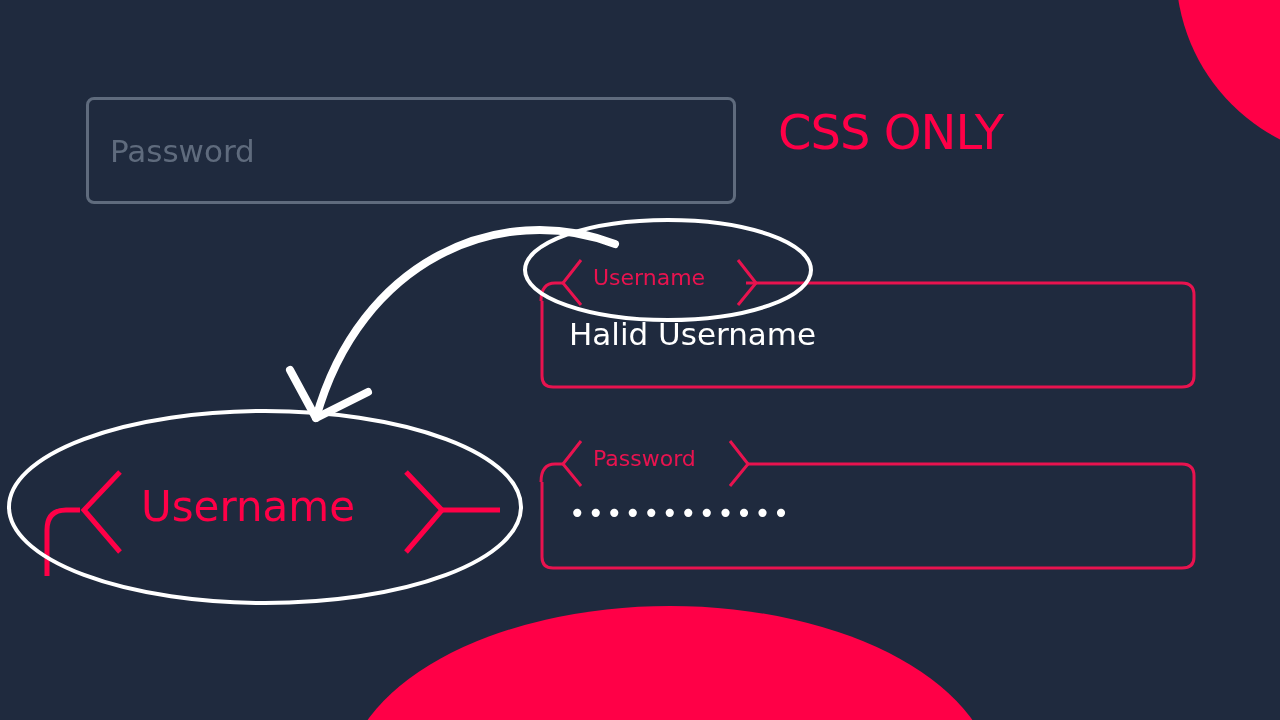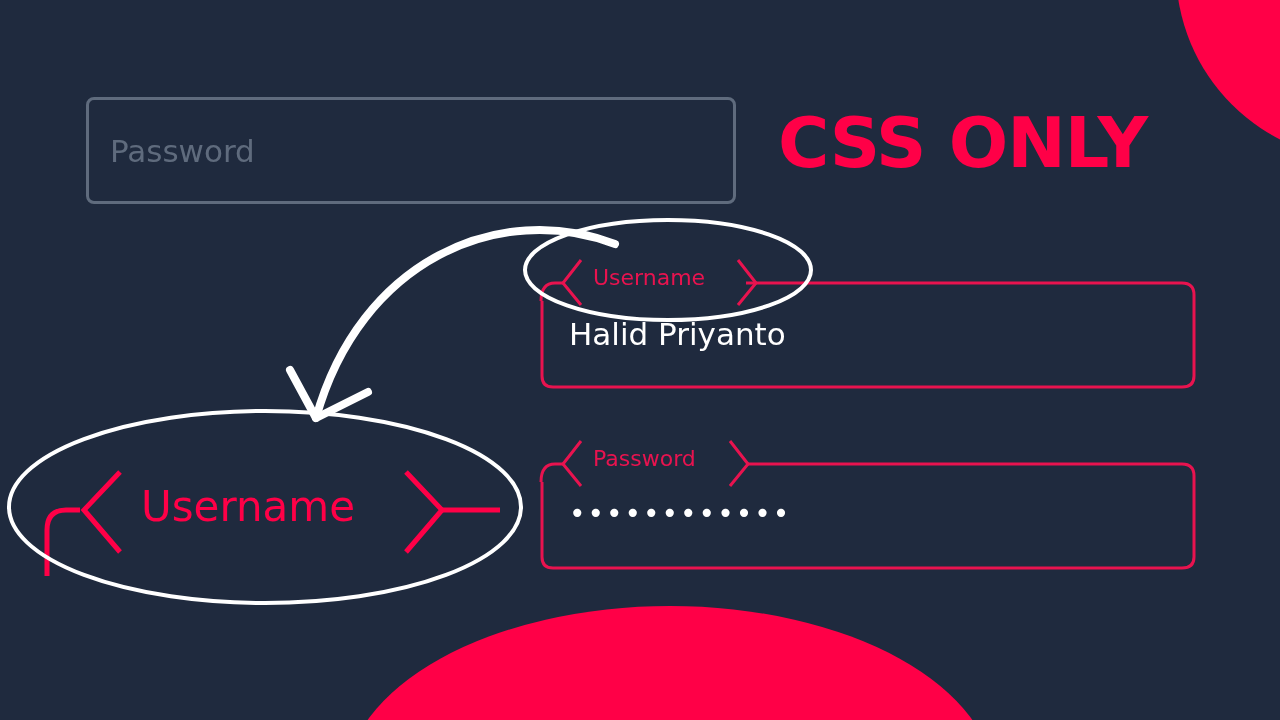--- a/index.html
+++ b/index.html
@@ -22,21 +22,21 @@
       background: transparent;
     }
     .plain-input input {
       width: 100%; height: 100%; background: transparent; border: none; outline: none;
       padding: 0 0 0 21px; box-sizing: border-box;
       font-family: "DejaVu Sans", sans-serif; font-size: 31px; color: #5f6b7d;
     }
     .plain-input input::placeholder { color: #5f6b7d; opacity: 1; }
     .headline {
       position: absolute; left: 778px; top: 108px;
-      font-family: "DejaVu Sans", sans-serif; font-weight: bold; font-size: 70px;
+      font-family: "DejaVu Sans", sans-serif; font-weight: normal; font-size: 48px;
       letter-spacing: -1px; color: #ff0047; line-height: 1; white-space: nowrap;
     }
     .field {
       position: absolute; left: 541px; width: 655px; height: 108px;
     }
     .field svg.frame { position: absolute; left: 0; top: 0; overflow: visible; }
     .field .legend {
       position: absolute; left: 52px; top: -14px;
       font-family: "DejaVu Sans", sans-serif; font-size: 22px; color: #e8134f;
       line-height: 1;
@@ -74,21 +74,21 @@
     <path d="M 0 20 Q 0 2 14 2 L 22 2" fill="none" stroke="#e8134f" stroke-width="3"></path>
     <path d="M 205 2 L 641 2 Q 653 2 653 14 L 653 95 Q 653 106 641 106 L 12 106 Q 1 106 1 95 L 1 20" fill="none" stroke="#e8134f" stroke-width="3"></path>
   </svg>
   <svg class="frame" width="655" height="108" style="top:-24px">
     <path d="M 40 3 L 22 26 L 40 48" fill="none" stroke="#e8134f" stroke-width="3"></path>
   </svg>
   <svg class="frame" width="655" height="108" style="top:-24px">
     <path d="M 197 3 L 215 26 L 197 48" fill="none" stroke="#e8134f" stroke-width="3"></path>
   </svg>
   <span class="legend">Username</span>
-  <span class="value">Halid Priyanto</span>
+  <span class="value">Halid Username</span>
 </div>
 
 <div class="field" style="top:462px;">
   <svg class="frame" width="655" height="108">
     <path d="M 0 20 Q 0 2 14 2 L 22 2" fill="none" stroke="#e8134f" stroke-width="3"></path>
     <path d="M 207 2 L 641 2 Q 653 2 653 14 L 653 95 Q 653 106 641 106 L 12 106 Q 1 106 1 95 L 1 20" fill="none" stroke="#e8134f" stroke-width="3"></path>
   </svg>
   <svg class="frame" width="655" height="108" style="top:-24px">
     <path d="M 40 3 L 22 26 L 40 48" fill="none" stroke="#e8134f" stroke-width="3"></path>
   </svg>

